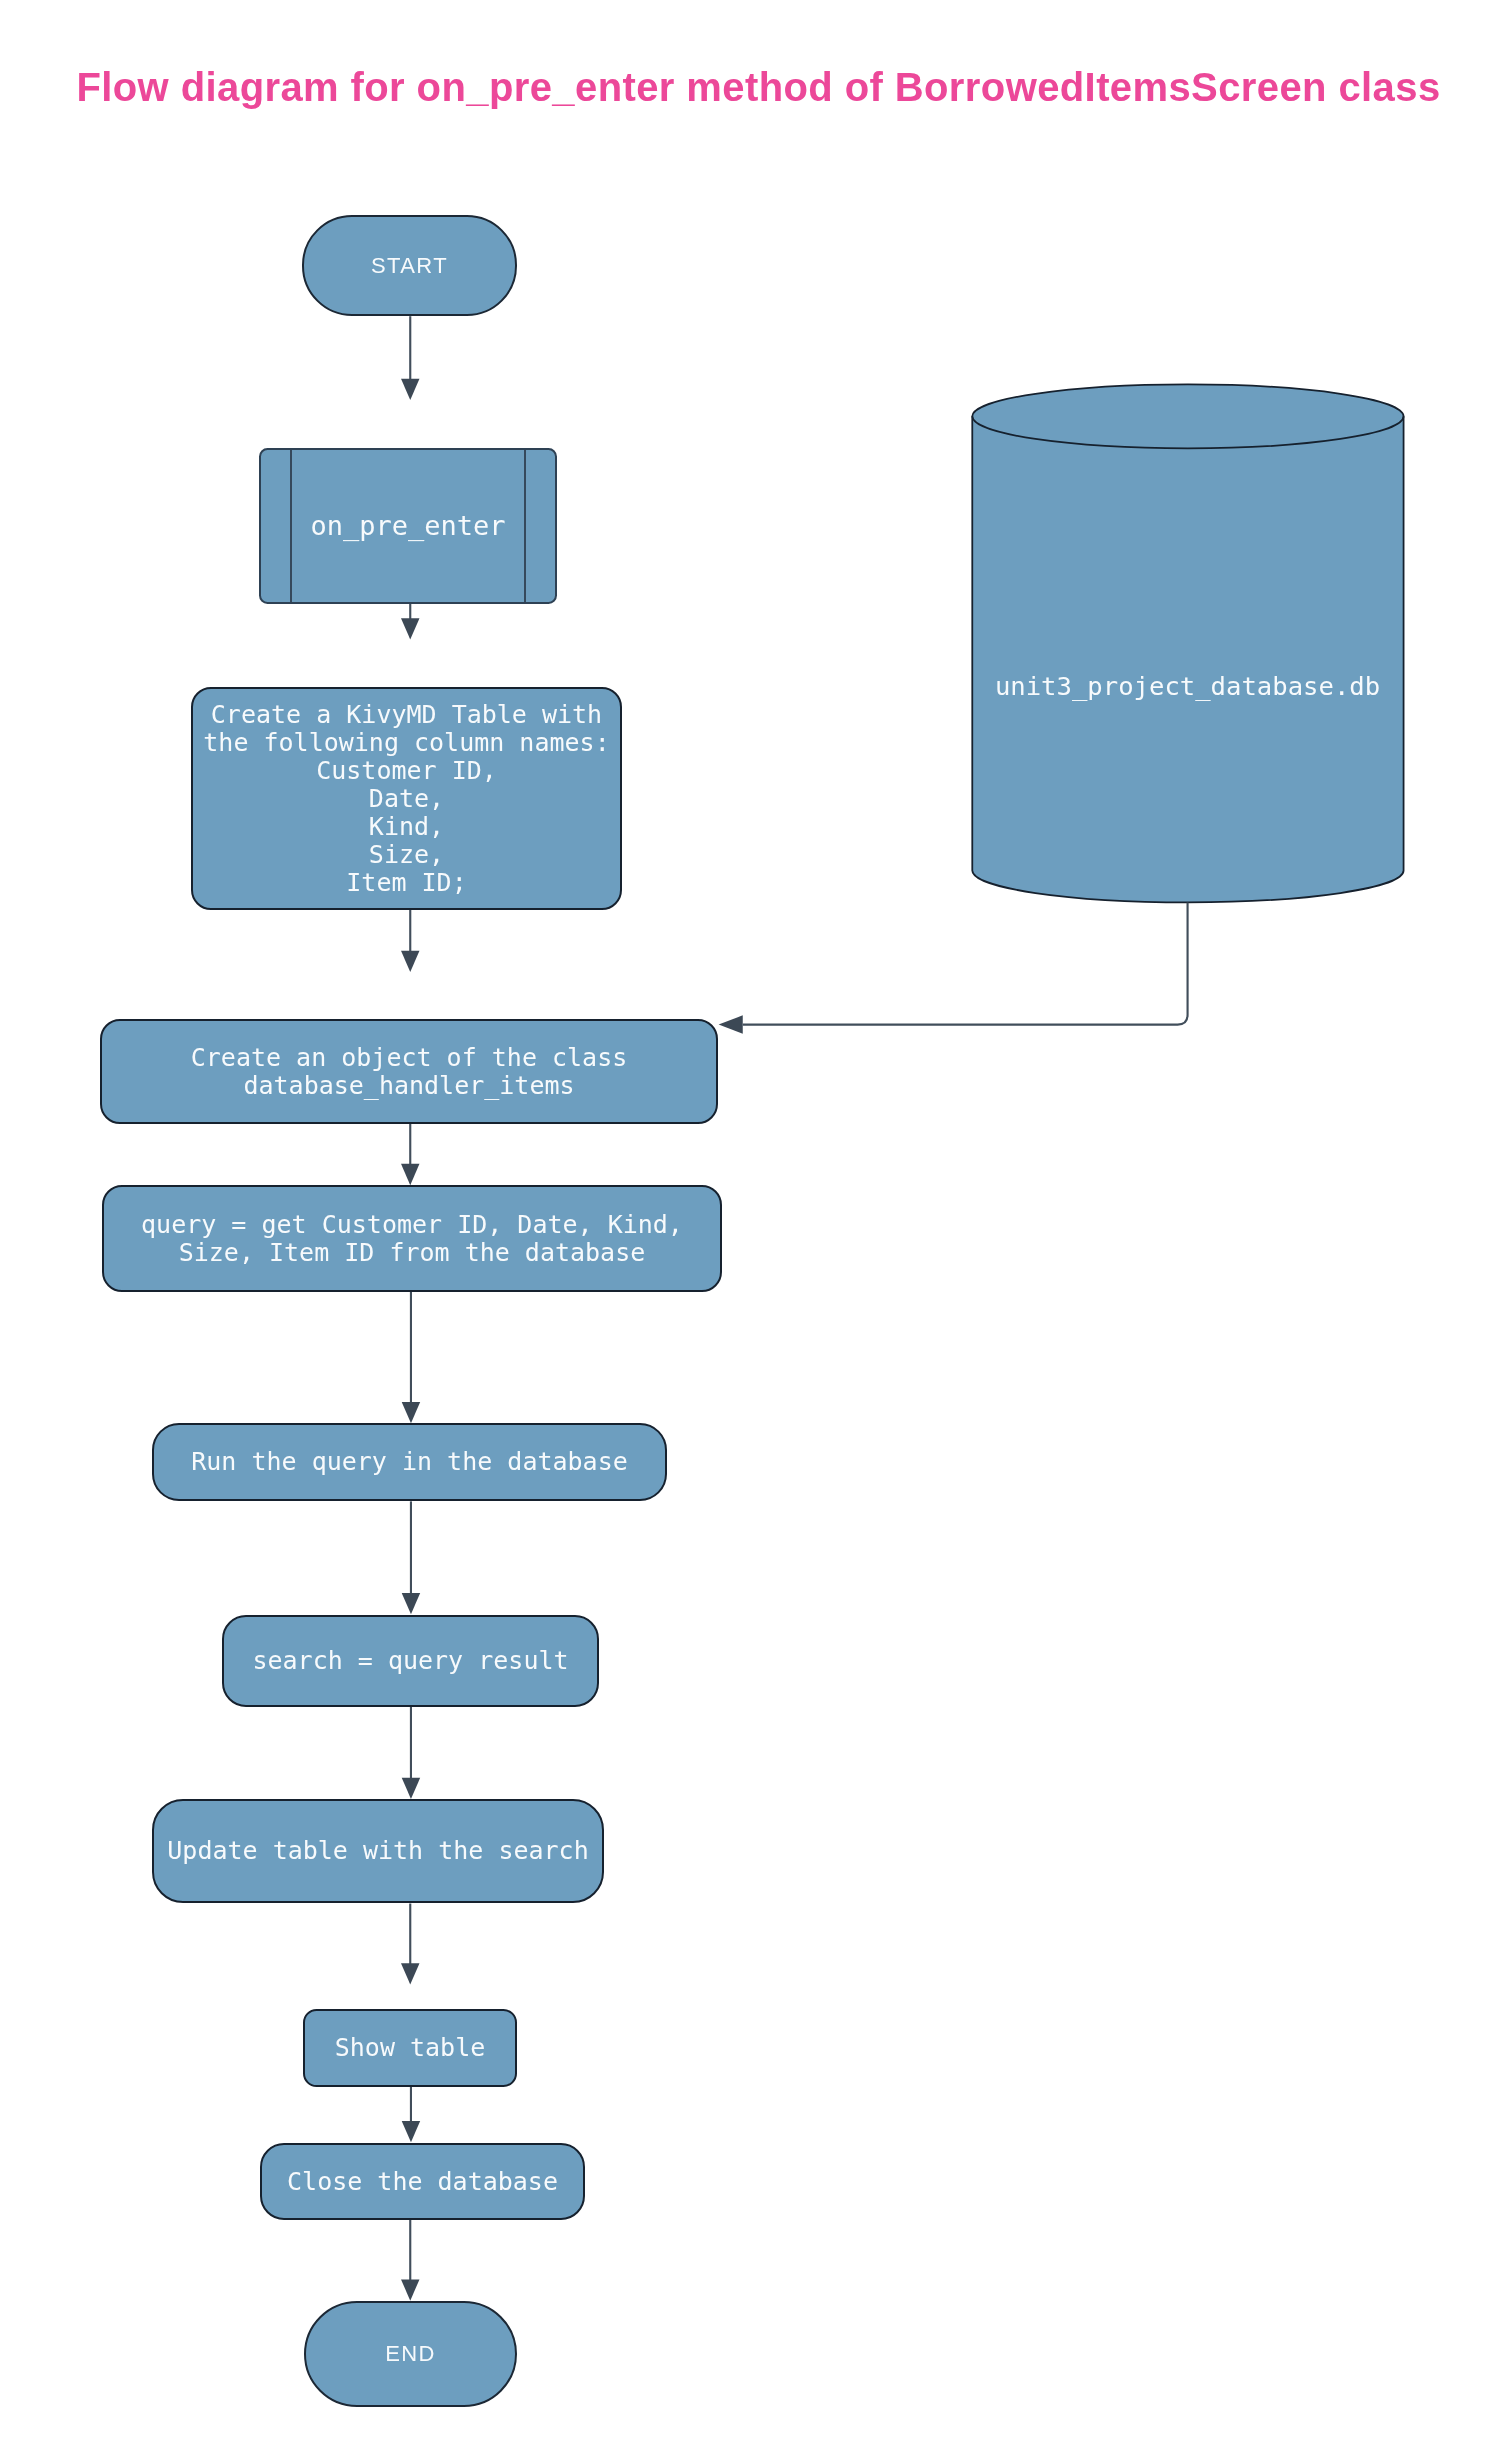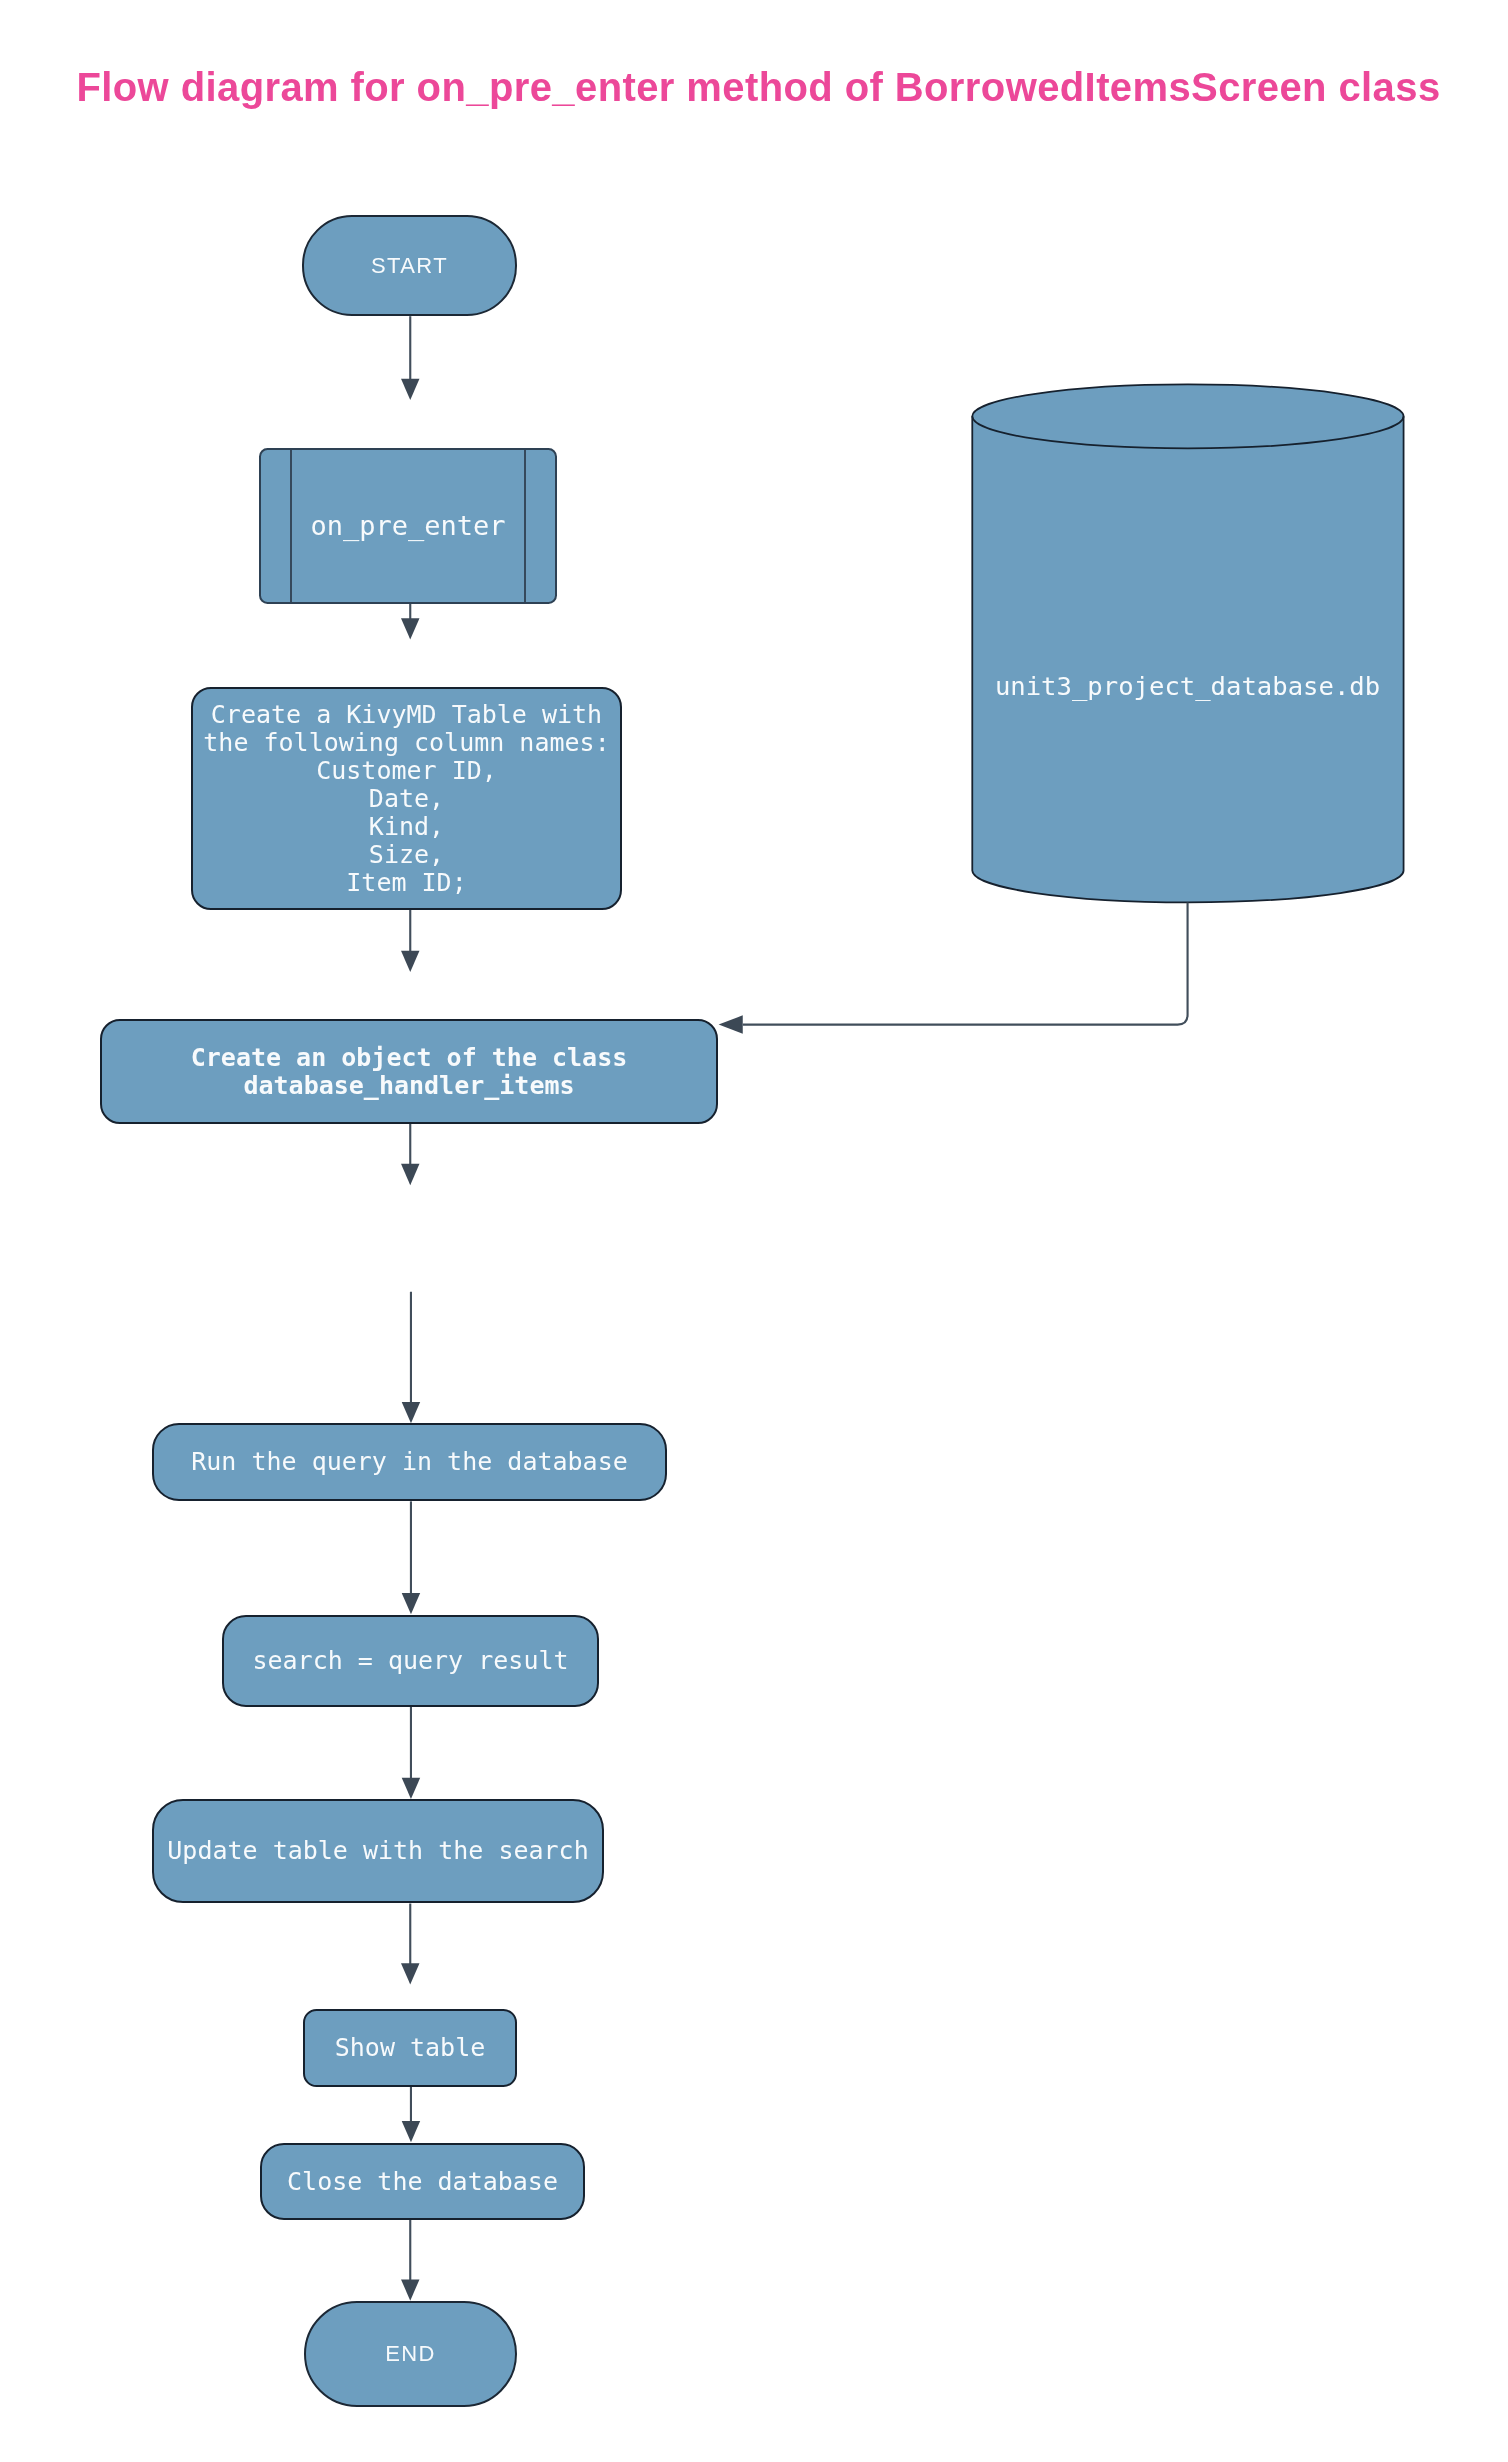--- a/index.html
+++ b/index.html
@@ -96,25 +96,29 @@
 Date,
 Kind,
 Size,
 Item ID;</span>
   </div>
 
   <div class="cyl-label">
     <span class="lbl" style="font-size:25.6px;">unit3_project_database.db</span>
   </div>
 
-  <div class="node process thick" style="left:100px; top:972px; width:618px; height:105px; border-radius:20px;font-weight:bold;">
+  <div class="node process thick" style="left:100px; top:972px; width:618px; height:105px; border-radius:20px;">
     <span class="lbl">Create an object of the class
 database_handler_items</span>
   </div>
 
+  <div class="node process" style="left:102px; top:1185px; width:620px; height:107px; border-radius:20px;">
+    <span class="lbl">query = get Customer ID, Date, Kind,
+Size, Item ID from the database</span>
+  </div>
 
   <div class="node process" style="left:152px; top:1423px; width:515px; height:78px; border-radius:27px;">
     <span class="lbl">Run the query in the database</span>
   </div>
 
   <div class="node process" style="left:222px; top:1615px; width:377px; height:92px; border-radius:24px;">
     <span class="lbl">search = query result</span>
   </div>
 
   <div class="node process" style="left:152px; top:1799px; width:452px; height:104px; border-radius:31px;">

